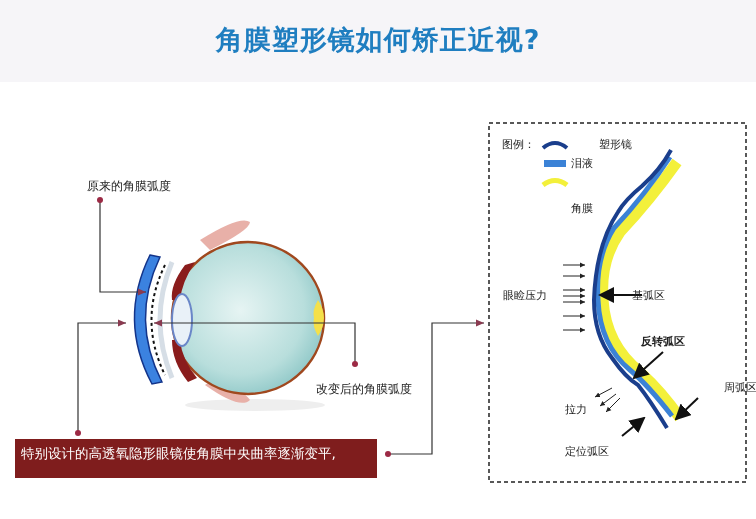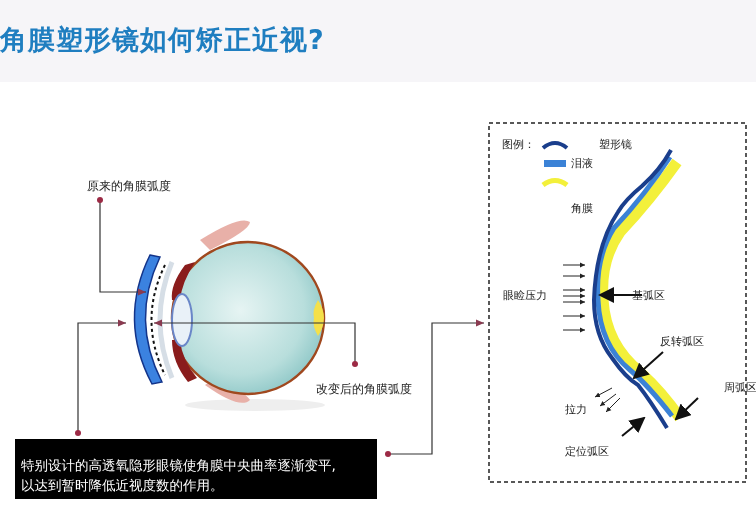--- a/index.html
+++ b/index.html
@@ -1,24 +1,24 @@
 <!DOCTYPE html>
 <html><head>
 <meta charset="utf-8">
 <style>
   html, body { margin:0; padding:0; }
   body { width:756px; height:519px; background:#ffffff; position:relative; overflow:hidden;
          font-family:"DejaVu Sans", sans-serif; }
   .header { position:absolute; left:0; top:0; width:756px; height:82px; background:#f6f5f8; }
-  .title { position:absolute; left:0; top:22px; width:756px; text-align:left;
+  .title { position:absolute; left:0; top:22px; width:756px; text-align:center;
            font-size:27px; font-weight:bold; color:#1f7ec0; letter-spacing:1px; }
   .lbl { position:absolute; font-size:12px; color:#222; white-space:nowrap; }
   .lbl-sm { position:absolute; font-size:11px; color:#222; white-space:nowrap; }
-  .callout { position:absolute; left:15px; top:439px; width:362px; height:60px; background:#000000;
-             color:#fff; font-size:13.5px; line-height:20px; padding:16px 6px; box-sizing:border-box; }
+  .callout { position:absolute; left:15px; top:439px; width:362px; height:39px; background:#7f1d1d;
+             color:#fff; font-size:13.5px; line-height:20px; padding:4px 6px; box-sizing:border-box; }
   svg { position:absolute; left:0; top:0; }
 </style>
 </head>
 <body>
 
 <div class="header">
   <div class="title">角膜塑形镜如何矫正近视?</div>
 </div>
 
 <svg width="756" height="519" viewBox="0 0 756 519">
@@ -102,26 +102,25 @@
   <line x1="663" y1="352" x2="634" y2="378" stroke="#111" stroke-width="2" marker-end="url(#arrowBlk)"></line>
   <line x1="698" y1="398" x2="676" y2="419" stroke="#111" stroke-width="2" marker-end="url(#arrowBlk)"></line>
   <line x1="622" y1="436" x2="644" y2="418" stroke="#111" stroke-width="2" marker-end="url(#arrowBlk)"></line>
 </svg>
 
 <div class="lbl" style="left:60px; top:178px;margin-left:27px;">原来的角膜弧度</div>
 <div class="lbl" style="left:316px; top:381px;">改变后的角膜弧度</div>
 
 <div class="callout">
   <div>特别设计的高透氧隐形眼镜使角膜中央曲率逐渐变平,</div>
-  <div>以达到暂时降低近视度数的作用。</div>
 </div>
 
 <div class="lbl-sm" style="left:502px; top:137px;">图例：</div>
 <div class="lbl-sm" style="left:571px; top:137px;margin-left:28px;">塑形镜</div>
 <div class="lbl-sm" style="left:571px; top:156px;">泪液</div>
 <div class="lbl-sm" style="left:571px; top:175px;margin-top:26px;">角膜</div>
 
 <div class="lbl-sm" style="left:503px; top:288px;">眼睑压力</div>
 <div class="lbl-sm" style="left:632px; top:288px;text-align:right;">基弧区</div>
-<div class="lbl-sm" style="left:660px; top:334px;">反转弧区</div>
+<div class="lbl-sm" style="left:641px; top:334px;font-weight:bold;">反转弧区</div>
 <div class="lbl-sm" style="left:724px; top:380px;">周弧区</div>
 <div class="lbl-sm" style="left:565px; top:402px;">拉力</div>
 <div class="lbl-sm" style="left:565px; top:444px;">定位弧区</div>
 
 </body></html>

